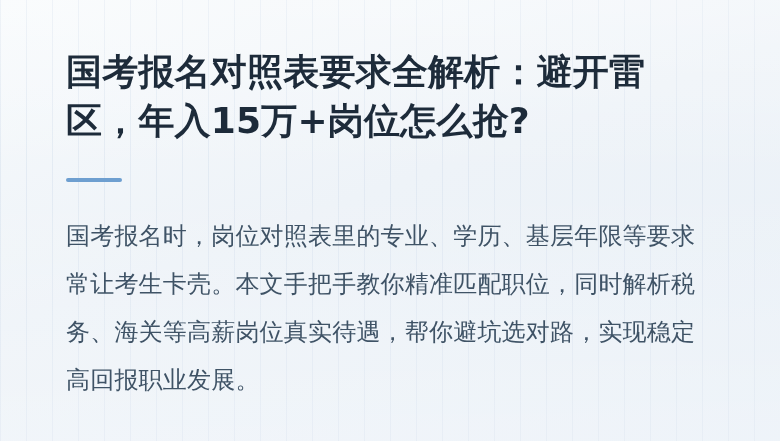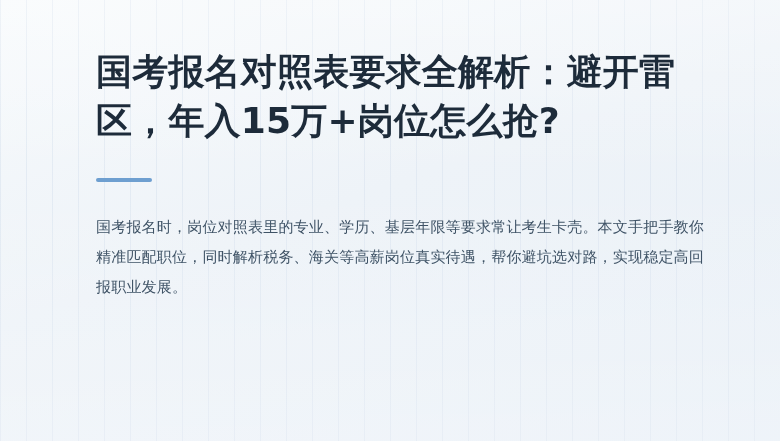--- a/index.html
+++ b/index.html
@@ -30,21 +30,21 @@
   .card::after {
     content: "";
     position: absolute;
     inset: 0;
     background: linear-gradient(180deg, rgba(255,255,255,0.35) 0%, rgba(255,255,255,0.0) 40%, rgba(255,255,255,0.25) 100%);
     pointer-events: none;
   }
   .content {
     position: relative;
     z-index: 2;
-    padding: 48px 66px 0 96px;
+    padding: 48px 66px 0 66px;
   }
   .title {
     margin: 0;
     font-family: "DejaVu Sans", "Liberation Sans", sans-serif;
     font-size: 36px;
     line-height: 1.36;
     font-weight: 700;
     color: #1d2b3a;
     letter-spacing: 0.2px;
     max-width: 660px;
@@ -52,21 +52,21 @@
   .divider {
     margin-top: 32px;
     width: 56px;
     height: 4px;
     border-radius: 2px;
     background: #6e9fd0;
   }
   .body-text {
     margin-top: 30px;
     font-family: "DejaVu Sans", "Liberation Sans", sans-serif;
-    font-size: 15px;
+    font-size: 24px;
     line-height: 2.0;
     color: #3f5366;
     max-width: 648px;
     letter-spacing: 0.2px;
   }
 </style>
 </head>
 <body>
 
 <div class="card">

